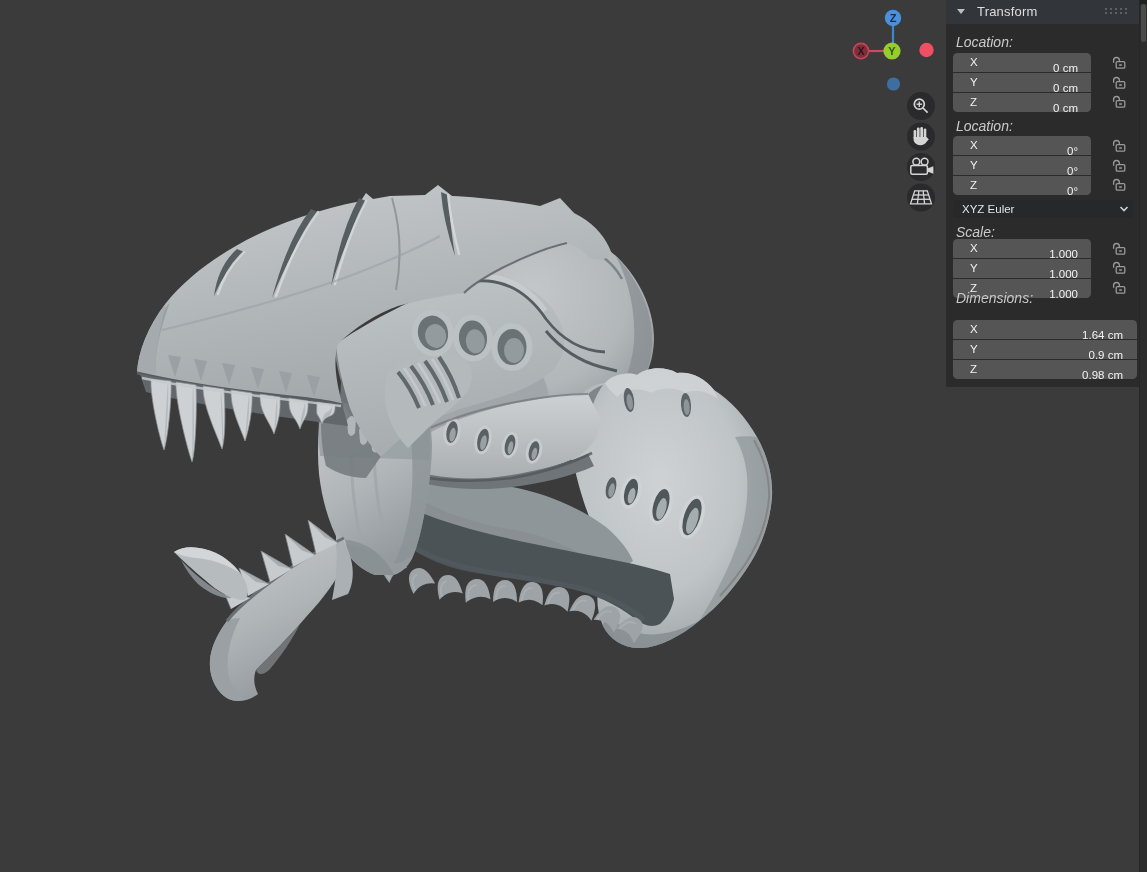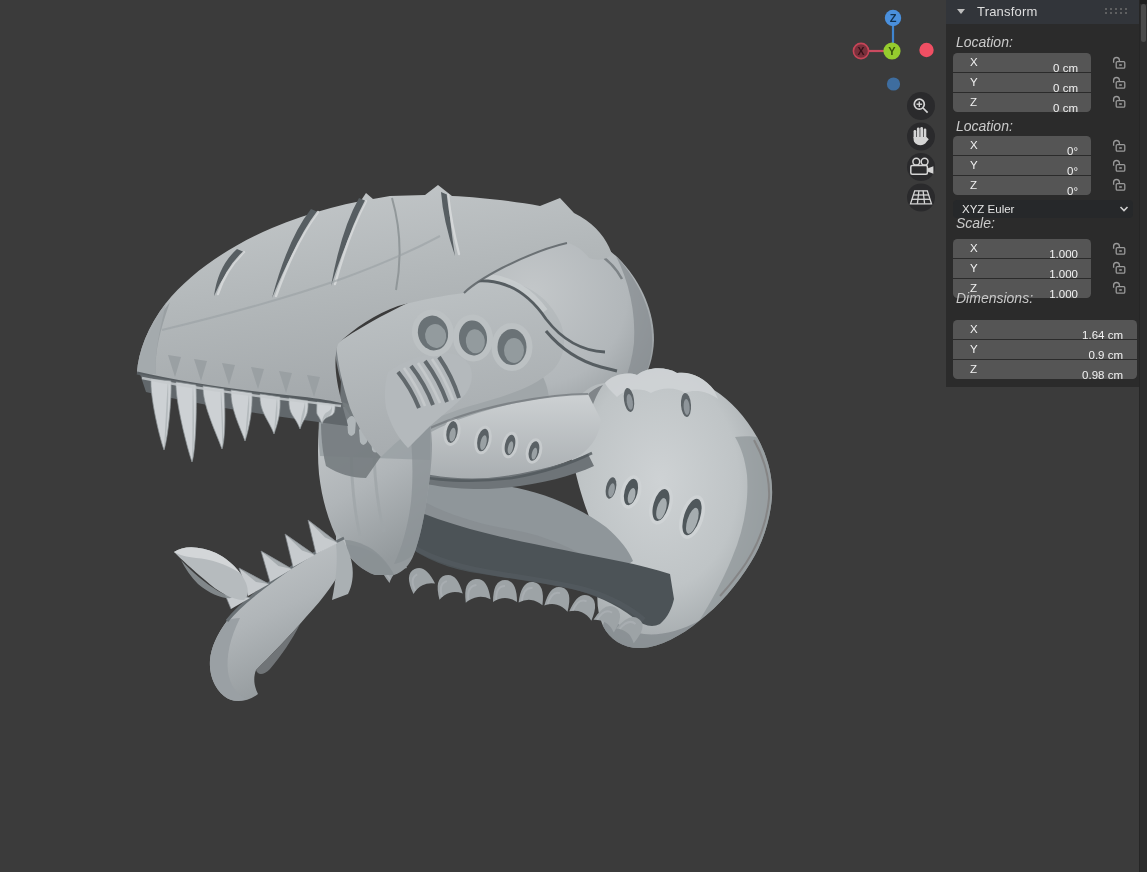--- a/index.html
+++ b/index.html
@@ -372,21 +372,21 @@
         <span class="ax">Z</span>
         <span class="val">0°</span>
       </div>
   </div>
   <div id="dd">
       <span>XYZ Euler</span>
     <svg class="abs" style="left:166px;top:5px" width="10" height="8" viewBox="0 0 10 8">
         <path d="M1.5 2 L5 5.5 L8.5 2" stroke="#cfcfcf" stroke-width="1.6" fill="none"></path>
       </svg>
   </div>
-  <span class="seclbl" style="top:215px">Scale:</span>
+  <span class="seclbl" style="top:224px">Scale:</span>
   <div class="grp" style="top:239px">
     <div class="row">
         <span class="ax">X</span>
         <span class="val">1.000</span>
       </div>
     <div class="row">
         <span class="ax">Y</span>
         <span class="val">1.000</span>
       </div>
     <div class="row">

